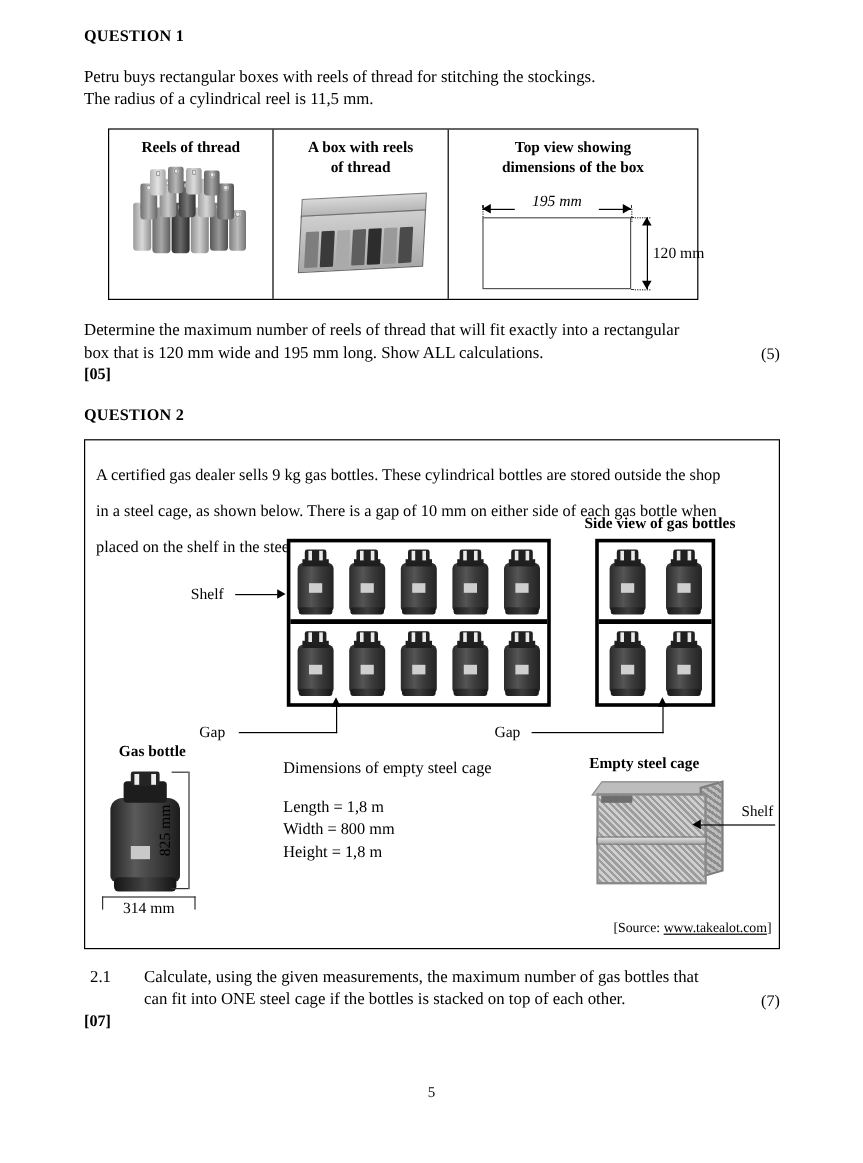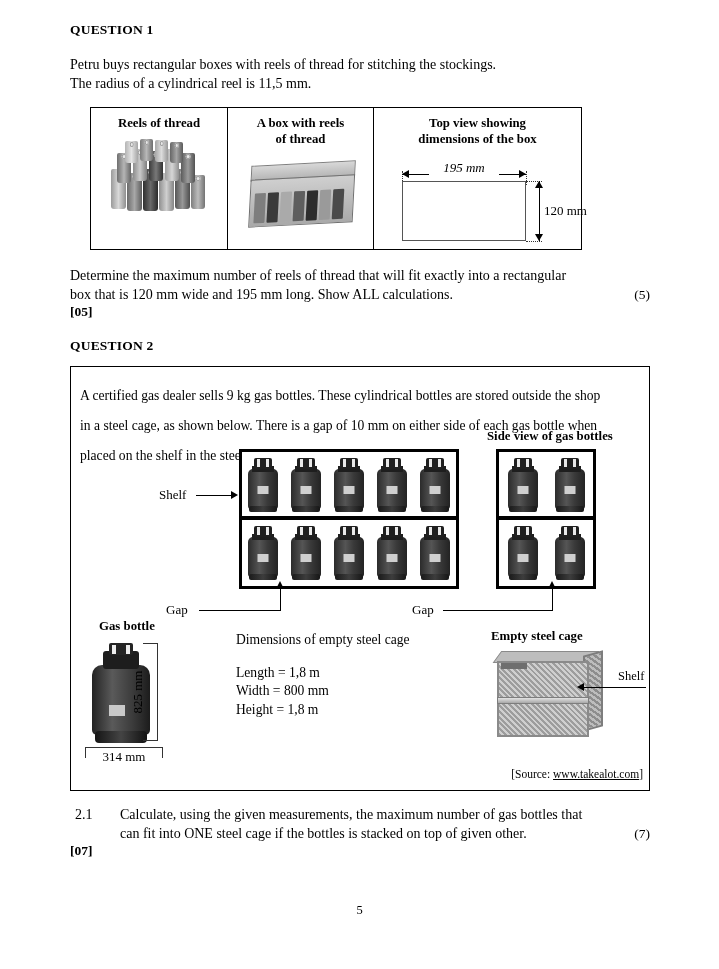--- a/index.html
+++ b/index.html
@@ -808,21 +808,21 @@
         <div class="arrow-l" style="left:506px; top:66px;"></div>
 
         <div class="src"><span>[Source: </span><u>www.takealot.com</u><span>]</span></div>
       </div>
     </div>
 
     <div class="q21">
       <span class="num">2.1</span>
       <div class="body">
         <span class="para-line">Calculate, using the given measurements, the maximum number of gas bottles that</span>
-        <span class="para-line">can fit into ONE steel cage if the bottles is stacked on top of given other.</span>
+        <span class="para-line">can fit into ONE steel cage if the bottles is stacked on top of each other.</span>
       </div>
       <span class="marks" style="top:19px;">(7)</span>
     </div>
     <div class="total">[07]</div>
 
   </div>
 
   <div class="pageno">5</div>
 </div>
 

